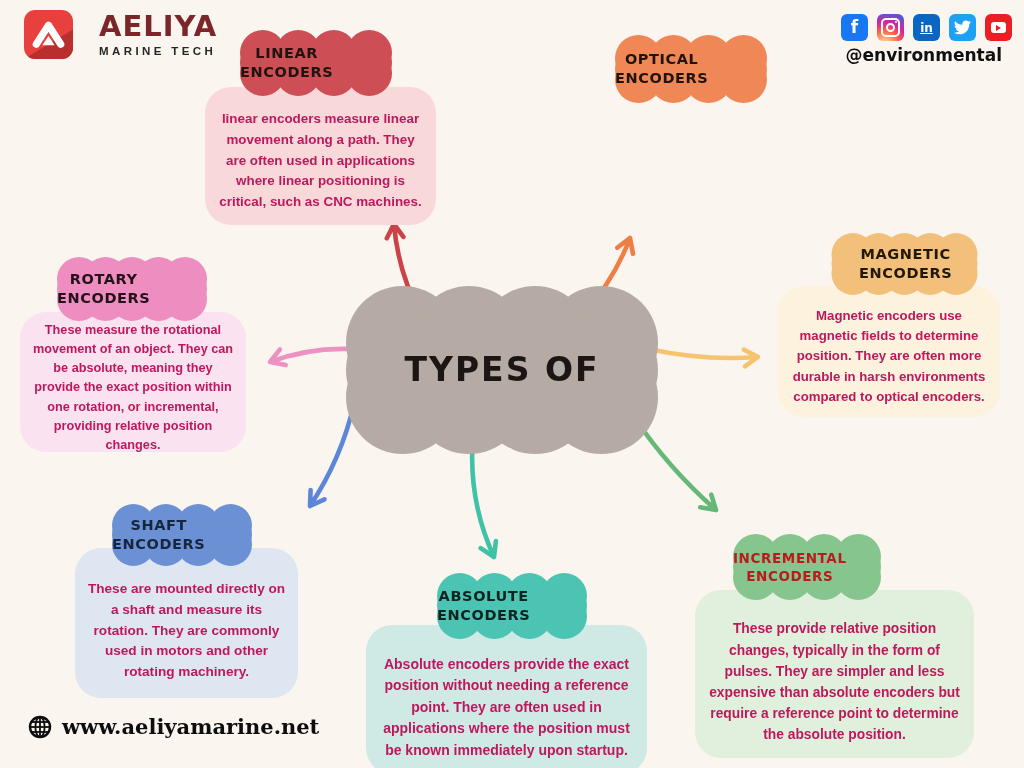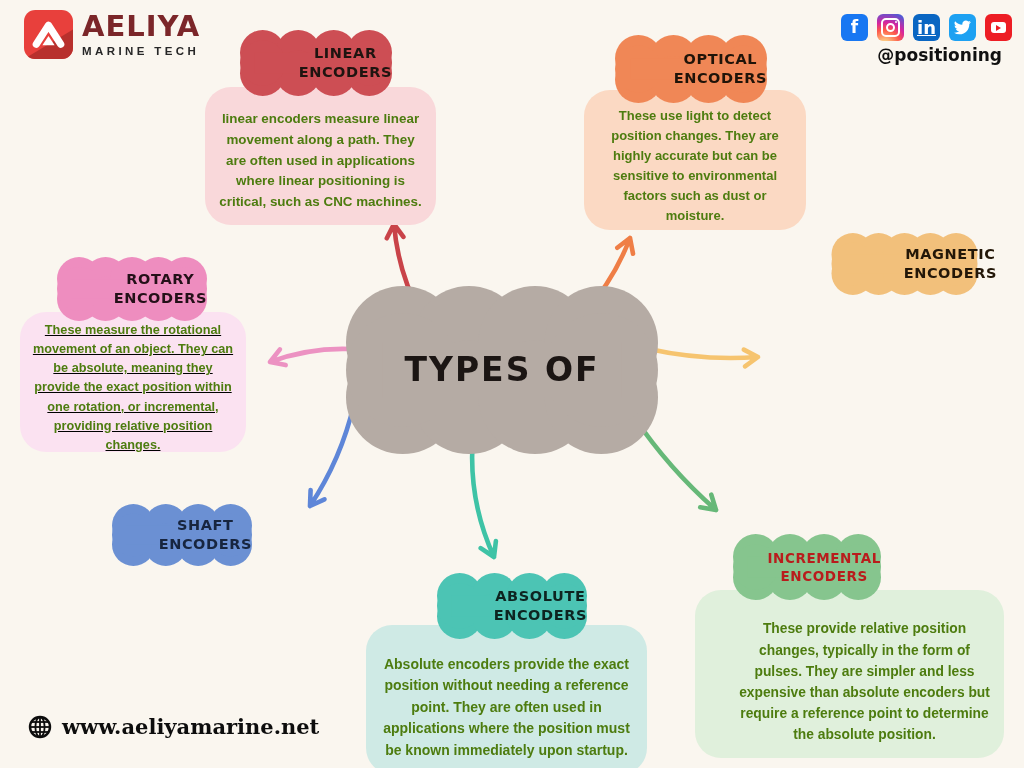--- a/index.html
+++ b/index.html
@@ -2,46 +2,46 @@
 <html><head>
 <meta charset="utf-8">
 <style>
   html,body{margin:0;padding:0;}
   .canvas{
     position:relative;width:1024px;height:768px;overflow:hidden;
     font-family:"Liberation Sans",sans-serif;
     background:#faf6ef;
   }
   
-  .logo{position:absolute;left:24px;top:10px;display:flex;align-items:center;gap:9px;}
+  .logo{position:absolute;left:24px;top:10px;display:flex;align-items:center;gap:26px;}
   .logo-mark{width:49px;height:49px;display:block;}
   .logo-text{display:flex;flex-direction:column;}
   .logo-name{font-family:"DejaVu Sans","Liberation Sans",sans-serif;font-weight:800;font-size:29px;line-height:1;letter-spacing:1px;color:#7b2629;}
   .logo-tag{font-size:11.5px;font-weight:700;letter-spacing:3.4px;color:#272727;margin-top:4px;}
   .social{position:absolute;right:12px;top:14px;display:flex;gap:9px;}
   .social .sicon{width:27px;height:27px;border-radius:6px;display:flex;align-items:center;justify-content:center;color:#fff;}
   .sicon svg{display:block;}
   .sicon.fb .glyph,.sicon.li .glyph{font-family:"DejaVu Sans",sans-serif;font-weight:800;font-size:17px;line-height:1;}
-  .sicon.li .glyph{font-size:18px;text-decoration:underline;}
+  .sicon.li .glyph{font-size:12px;text-decoration:underline;}
   .sicon.ig{background:radial-gradient(circle at 28% 115%, #fdf497 0%, #fd5949 42%, #d6249f 62%, #4f5bd5 92%);}
   .ig-cam{width:15px;height:15px;border:2px solid #fff;border-radius:5px;position:relative;}
   .ig-cam::before{content:"";position:absolute;left:3px;top:3px;width:5px;height:5px;border:2px solid #fff;border-radius:50%;}
   .ig-cam::after{content:"";position:absolute;right:1px;top:1px;width:2px;height:2px;background:#fff;border-radius:50%;}
   .yt-btn{width:15px;height:11px;background:#fff;border-radius:3px;position:relative;}
   .yt-btn::before{content:"";position:absolute;left:5.2px;top:2.6px;border-left:5.5px solid #ed1d24;border-top:3px solid transparent;border-bottom:3px solid transparent;}
   .handle{position:absolute;right:22px;top:45px;font-family:"DejaVu Sans",sans-serif;font-weight:800;font-size:17px;color:#101010;}
   
   .arrows-layer{position:absolute;left:0;top:0;width:1024px;height:768px;pointer-events:none;}
   
-  .badge{position:absolute;display:flex;align-items:center;justify-content:flex-end;text-align:center;}
+  .badge{position:absolute;display:flex;align-items:center;justify-content:flex-start;text-align:center;}
   .badge .cloud{position:absolute;inset:0;width:100%;height:100%;}
   .badge .blines{position:relative;z-index:2;display:flex;flex-direction:column;gap:2px;
     font-family:"DejaVu Sans","Liberation Sans",sans-serif;font-weight:800;font-size:14.5px;letter-spacing:.6px;line-height:1.2;}
   .card{position:absolute;border-radius:26px;display:flex;align-items:center;justify-content:center;text-align:center;}
-  .card p{margin:0;padding:0 10px;font-size:13.4px;line-height:1.54;color:#4d7c0f;font-weight:600;}
+  .card p{margin:0;padding:0 10px;font-size:13.4px;line-height:1.54;color:#be185d;font-weight:600;}
   
   .center-node{position:absolute;left:346px;top:286px;width:312px;height:168px;display:flex;align-items:center;justify-content:center;}
   .center-node .cloud{position:absolute;inset:0;width:100%;height:100%;}
   .center-title{position:relative;z-index:2;display:flex;flex-direction:column;align-items:center;gap:14px;
     font-family:"DejaVu Sans","Liberation Sans",sans-serif;font-weight:800;font-size:33px;letter-spacing:2px;line-height:1.25;}
   
   .site{position:absolute;left:28px;top:714px;display:flex;align-items:center;gap:10px;}
   .site .url{font-family:"DejaVu Serif","Liberation Serif",serif;font-weight:700;font-size:21px;color:#0d0d0d;}
 </style>
 </head>
@@ -81,21 +81,21 @@
       </div>
     <div class="sicon tw" style="background: rgb(29, 161, 242);">
       <svg width="17" height="15" viewBox="0 0 24 20">
           <path fill="#fff" d="M23.9 2.4a9.8 9.8 0 0 1-2.8.8A4.9 4.9 0 0 0 23.3.5a9.9 9.9 0 0 1-3.1 1.2A4.9 4.9 0 0 0 11.7 5c0 .4 0 .8.1 1.1A14 14 0 0 1 1.6 1 4.9 4.9 0 0 0 3.1 7.6a4.9 4.9 0 0 1-2.2-.6v.1a4.9 4.9 0 0 0 3.9 4.8 5 5 0 0 1-2.2.1 4.9 4.9 0 0 0 4.6 3.4A9.9 9.9 0 0 1 0 17.4 14 14 0 0 0 7.6 19.6c9 0 14-7.5 14-14v-.6a10 10 0 0 0 2.4-2.6z"></path>
         </svg>
     </div>
     <div class="sicon yt" style="background: rgb(237, 29, 36);">
         <div class="yt-btn"></div>
       </div>
   </div>
-  <div class="handle">@positioning</div>
+  <div class="handle">@environmental</div>
 
   <svg class="arrows-layer" viewBox="0 0 1024 768" id="arrows">
       <path d="M421 315 Q397.9130823508753 272.3444700717183 394 224 M403.4 236.9 L394 224 L386.8 238.3" fill="none" stroke="#c94349" stroke-width="4.6" stroke-linecap="round" stroke-linejoin="round"></path>
       <path d="M585 312 Q614.3353715109598 279.15664483774583 630 238 M633.0 253.7 L630 238 L617.3 247.8" fill="none" stroke="#ef7e46" stroke-width="4.6" stroke-linecap="round" stroke-linejoin="round"></path>
       <path d="M350 349 Q308.7168314449889 347.60357812300845 270 362 M279.9 349.4 L270 362 L285.7 365.1" fill="none" stroke="#ec92c2" stroke-width="4.6" stroke-linecap="round" stroke-linejoin="round"></path>
       <path d="M649 349 Q702.9144191079247 360.97853965452555 758 357 M745.0 366.3 L758 357 L743.8 349.6" fill="none" stroke="#f6c46f" stroke-width="4.6" stroke-linecap="round" stroke-linejoin="round"></path>
       <path d="M354 404 Q341.18211212871233 458.9609111143465 310 506 M310.6 490.0 L310 506 L324.5 499.3" fill="none" stroke="#5e86d8" stroke-width="4.6" stroke-linecap="round" stroke-linejoin="round"></path>
       <path d="M473 437 Q467.73951252550876 499.75808530803596 494 557 M480.7 548.1 L494 557 L495.9 541.1" fill="none" stroke="#3ec3a6" stroke-width="4.6" stroke-linecap="round" stroke-linejoin="round"></path>
       <path d="M634 417 Q668.9994145865504 468.7908387516438 716 510 M700.2 507.3 L716 510 L711.3 494.7" fill="none" stroke="#66b878" stroke-width="4.6" stroke-linecap="round" stroke-linejoin="round"></path>
     </svg>
@@ -135,44 +135,41 @@
         <circle cx="22.758620689655174" cy="33" r="22.758620689655174" fill="#cd4e54"></circle>
         <circle cx="129.24137931034483" cy="33" r="22.758620689655174" fill="#cd4e54"></circle>
         <rect x="14.793103448275863" y="22.758620689655174" width="122.41379310344827" height="20.48275862068965" fill="#cd4e54"></rect>
       </svg>
     <div class="blines" style="color: rgb(31, 20, 16);">
       <span>LINEAR</span>
       <span>ENCODERS</span>
     </div>
   </div>
 
-  <div class="card" style="left: 584px; top: 90px; width: 222px; height: 128px; padding-top: 12px; background: rgb(251, 217, 195);">
-    <p style="font-size:13px;">These use light to detect position changes. They are highly accurate but can be sensitive to environmental factors such as dust or moisture.</p>
-  </div>
   <div class="badge" style="left:615px;top:35px;width:152px;height:68px;">
     <svg class="cloud" viewBox="0 0 152 68">
         <circle cx="23.448275862068968" cy="23.448275862068968" r="23.448275862068968" fill="#f08756"></circle>
         <circle cx="23.448275862068968" cy="44.55172413793103" r="23.448275862068968" fill="#f08756"></circle>
         <circle cx="58.48275862068966" cy="23.448275862068968" r="23.448275862068968" fill="#f08756"></circle>
         <circle cx="58.48275862068966" cy="44.55172413793103" r="23.448275862068968" fill="#f08756"></circle>
         <circle cx="93.51724137931035" cy="23.448275862068968" r="23.448275862068968" fill="#f08756"></circle>
         <circle cx="93.51724137931035" cy="44.55172413793103" r="23.448275862068968" fill="#f08756"></circle>
         <circle cx="128.55172413793105" cy="23.448275862068968" r="23.448275862068968" fill="#f08756"></circle>
         <circle cx="128.55172413793105" cy="44.55172413793103" r="23.448275862068968" fill="#f08756"></circle>
         <circle cx="23.448275862068968" cy="34" r="23.448275862068968" fill="#f08756"></circle>
         <circle cx="128.55172413793105" cy="34" r="23.448275862068968" fill="#f08756"></circle>
         <rect x="15.24137931034483" y="23.448275862068968" width="121.51724137931035" height="21.103448275862064" fill="#f08756"></rect>
       </svg>
     <div class="blines" style="color: rgb(32, 20, 9);">
       <span>OPTICAL</span>
       <span>ENCODERS</span>
     </div>
   </div>
 
-  <div class="card" style="left: 20px; top: 312px; width: 226px; height: 128px; padding-top: 12px; background: rgb(251, 226, 241); text-decoration: underline;">
+  <div class="card" style="left: 20px; top: 312px; width: 226px; height: 128px; padding-top: 12px; background: rgb(251, 226, 241);">
     <p style="font-size:12.7px;line-height:1.5;">These measure the rotational movement of an object. They can be absolute, meaning they provide the exact position within one rotation, or incremental, providing relative position changes.</p>
   </div>
   <div class="badge" style="left:57px;top:257px;width:150px;height:64px;">
     <svg class="cloud" viewBox="0 0 150 64">
         <circle cx="22.06896551724138" cy="22.06896551724138" r="22.06896551724138" fill="#ee8dbf"></circle>
         <circle cx="22.06896551724138" cy="41.93103448275862" r="22.06896551724138" fill="#ee8dbf"></circle>
         <circle cx="48.53448275862069" cy="22.06896551724138" r="22.06896551724138" fill="#ee8dbf"></circle>
         <circle cx="48.53448275862069" cy="41.93103448275862" r="22.06896551724138" fill="#ee8dbf"></circle>
         <circle cx="75" cy="22.06896551724138" r="22.06896551724138" fill="#ee8dbf"></circle>
         <circle cx="75" cy="41.93103448275862" r="22.06896551724138" fill="#ee8dbf"></circle>
@@ -183,20 +180,23 @@
         <circle cx="22.06896551724138" cy="32" r="22.06896551724138" fill="#ee8dbf"></circle>
         <circle cx="127.93103448275862" cy="32" r="22.06896551724138" fill="#ee8dbf"></circle>
         <rect x="14.344827586206899" y="22.06896551724138" width="121.3103448275862" height="19.86206896551724" fill="#ee8dbf"></rect>
       </svg>
     <div class="blines" style="color: rgb(36, 16, 24);">
       <span>ROTARY</span>
       <span>ENCODERS</span>
     </div>
   </div>
 
+  <div class="card" style="left: 778px; top: 286px; width: 222px; height: 121px; padding-top: 10px; background: rgb(252, 242, 222);">
+    <p style="font-size:13.2px;">Magnetic encoders use magnetic fields to determine position. They are often more durable in harsh environments compared to optical encoders.</p>
+  </div>
   <div class="badge" style="left:812px;top:233px;width:138px;height:62px;padding-left:47px;">
     <svg class="cloud" viewBox="0 0 146 62">
         <circle cx="21.379310344827587" cy="21.379310344827587" r="21.379310344827587" fill="#f2c07b"></circle>
         <circle cx="21.379310344827587" cy="40.62068965517241" r="21.379310344827587" fill="#f2c07b"></circle>
         <circle cx="47.189655172413794" cy="21.379310344827587" r="21.379310344827587" fill="#f2c07b"></circle>
         <circle cx="47.189655172413794" cy="40.62068965517241" r="21.379310344827587" fill="#f2c07b"></circle>
         <circle cx="73" cy="21.379310344827587" r="21.379310344827587" fill="#f2c07b"></circle>
         <circle cx="73" cy="40.62068965517241" r="21.379310344827587" fill="#f2c07b"></circle>
         <circle cx="98.8103448275862" cy="21.379310344827587" r="21.379310344827587" fill="#f2c07b"></circle>
         <circle cx="98.8103448275862" cy="40.62068965517241" r="21.379310344827587" fill="#f2c07b"></circle>
@@ -205,20 +205,23 @@
         <circle cx="21.379310344827587" cy="31" r="21.379310344827587" fill="#f2c07b"></circle>
         <circle cx="124.62068965517241" cy="31" r="21.379310344827587" fill="#f2c07b"></circle>
         <rect x="13.896551724137932" y="21.379310344827587" width="118.20689655172413" height="19.241379310344826" fill="#f2c07b"></rect>
       </svg>
     <div class="blines" style="color: rgb(35, 23, 8);">
       <span>MAGNETIC</span>
       <span>ENCODERS</span>
     </div>
   </div>
 
+  <div class="card" style="left: 75px; top: 548px; width: 223px; height: 134px; padding-top: 16px; background: rgb(222, 230, 242);">
+    <p style="font-size:13.6px;">These are mounted directly on a shaft and measure its rotation. They are commonly used in motors and other rotating machinery.</p>
+  </div>
   <div class="badge" style="left:112px;top:504px;width:140px;height:62px;">
     <svg class="cloud" viewBox="0 0 140 62">
         <circle cx="21.379310344827587" cy="21.379310344827587" r="21.379310344827587" fill="#6b90d3"></circle>
         <circle cx="21.379310344827587" cy="40.62068965517241" r="21.379310344827587" fill="#6b90d3"></circle>
         <circle cx="53.793103448275865" cy="21.379310344827587" r="21.379310344827587" fill="#6b90d3"></circle>
         <circle cx="53.793103448275865" cy="40.62068965517241" r="21.379310344827587" fill="#6b90d3"></circle>
         <circle cx="86.20689655172414" cy="21.379310344827587" r="21.379310344827587" fill="#6b90d3"></circle>
         <circle cx="86.20689655172414" cy="40.62068965517241" r="21.379310344827587" fill="#6b90d3"></circle>
         <circle cx="118.62068965517241" cy="21.379310344827587" r="21.379310344827587" fill="#6b90d3"></circle>
         <circle cx="118.62068965517241" cy="40.62068965517241" r="21.379310344827587" fill="#6b90d3"></circle>
@@ -248,21 +251,21 @@
         <circle cx="22.758620689655174" cy="33" r="22.758620689655174" fill="#4cc4b4"></circle>
         <circle cx="127.24137931034483" cy="33" r="22.758620689655174" fill="#4cc4b4"></circle>
         <rect x="14.793103448275863" y="22.758620689655174" width="120.41379310344827" height="20.48275862068965" fill="#4cc4b4"></rect>
       </svg>
     <div class="blines" style="color: rgb(13, 36, 32);">
       <span>ABSOLUTE</span>
       <span>ENCODERS</span>
     </div>
   </div>
 
-  <div class="card" style="left: 695px; top: 590px; width: 279px; height: 152px; padding-top: 16px; background: rgb(224, 240, 220); padding-left: 30px;">
+  <div class="card" style="left: 695px; top: 590px; width: 279px; height: 152px; padding-top: 16px; background: rgb(224, 240, 220);">
     <p style="font-size:13.8px;">These provide relative position changes, typically in the form of pulses. They are simpler and less expensive than absolute encoders but require a reference point to determine the absolute position.</p>
   </div>
   <div class="badge" style="left:733px;top:534px;width:148px;height:66px;">
     <svg class="cloud" viewBox="0 0 148 66">
         <circle cx="22.758620689655174" cy="22.758620689655174" r="22.758620689655174" fill="#86c58e"></circle>
         <circle cx="22.758620689655174" cy="43.241379310344826" r="22.758620689655174" fill="#86c58e"></circle>
         <circle cx="56.91954022988506" cy="22.758620689655174" r="22.758620689655174" fill="#86c58e"></circle>
         <circle cx="56.91954022988506" cy="43.241379310344826" r="22.758620689655174" fill="#86c58e"></circle>
         <circle cx="91.08045977011494" cy="22.758620689655174" r="22.758620689655174" fill="#86c58e"></circle>
         <circle cx="91.08045977011494" cy="43.241379310344826" r="22.758620689655174" fill="#86c58e"></circle>

